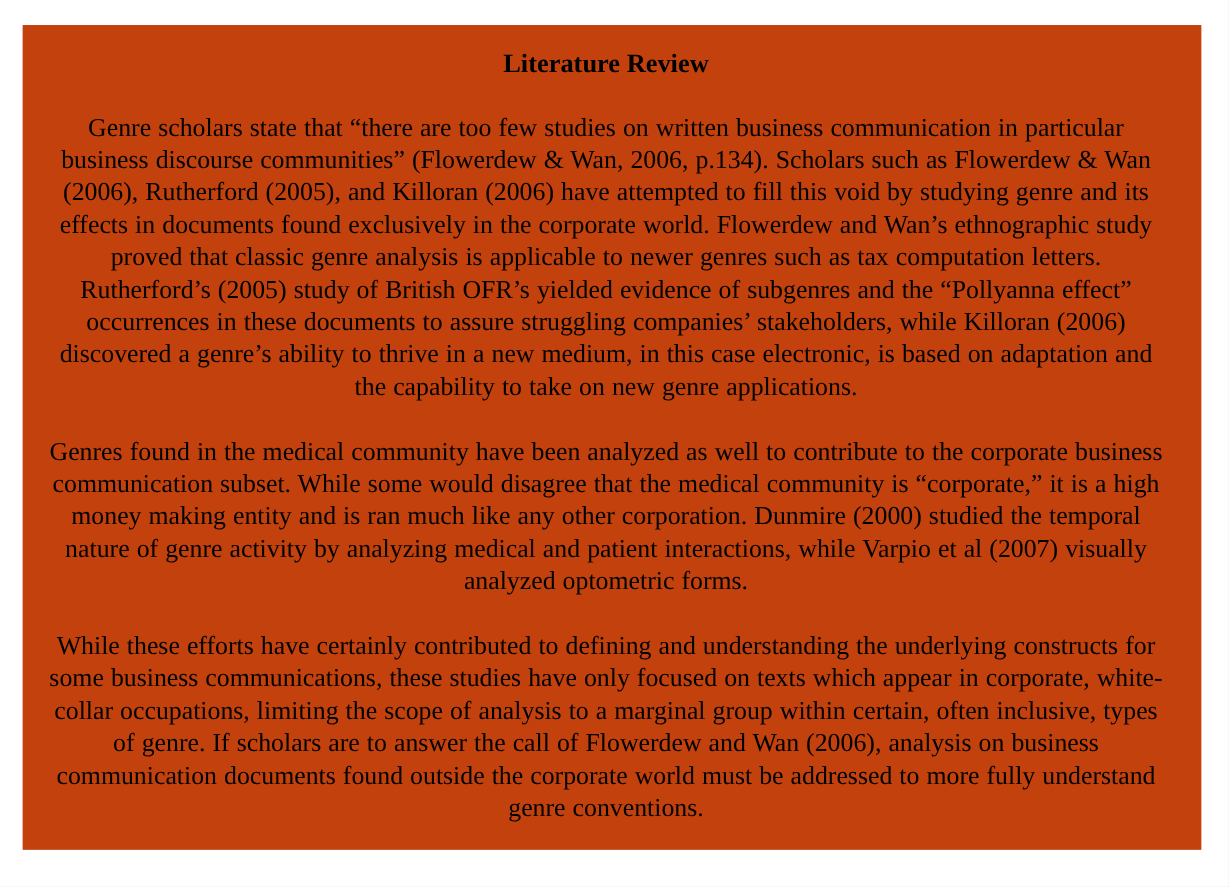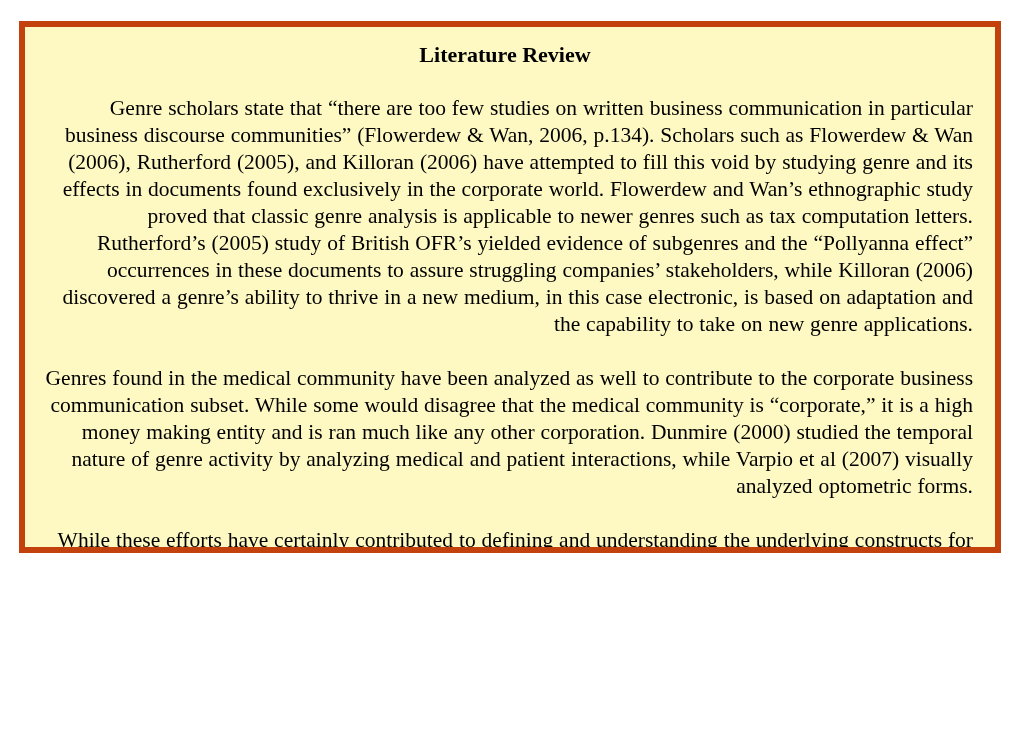--- a/index.html
+++ b/index.html
@@ -12,39 +12,39 @@
     height: 739px;
     position: relative;
     font-family: "Liberation Serif", serif;
     color: #000000;
   }
   .sheet {
     position: absolute;
     left: 19px;
     top: 21px;
     width: 982px;
-    height: 532px;
+    height: 687px;
     box-sizing: border-box;
-    border: 6px solid #c2410c;
-    background: #fef9c3;
+    border: 4px solid #c2410c;
+    background: #c2410c;
     padding: 8px 22px 0 12px;
     overflow: hidden;
   }
   .doc-title {
     text-align: center;
     font-size: 22px;
     line-height: 27px;
     font-weight: bold;
     margin: 6px 0 10px 0;
   }
   .doc-paragraph {
     font-size: 21.5px;
     line-height: 27px;
     margin: 27px 0 0 0;
-    text-align: right;
+    text-align: center;
     word-spacing: 0.5px;
   }
 </style>
 </head>
 <body>
 
 <div class="sheet">
   <h1 class="doc-title">Literature Review</h1>
 
   <p class="doc-paragraph">Genre scholars state that “there are too few studies on written business communication in particular business discourse communities” (Flowerdew &amp; Wan, 2006, p.134). Scholars such as Flowerdew &amp; Wan (2006), Rutherford (2005), and Killoran (2006) have attempted to fill this void by studying genre and its effects in documents found exclusively in the corporate world. Flowerdew and Wan’s ethnographic study proved that classic genre analysis is applicable to newer genres such as tax computation letters. Rutherford’s (2005) study of British OFR’s yielded evidence of subgenres and the “Pollyanna effect” occurrences in these documents to assure struggling companies’ stakeholders, while Killoran (2006) discovered a genre’s ability to thrive in a new medium, in this case electronic, is based on adaptation and the capability to take on new genre applications.</p>

